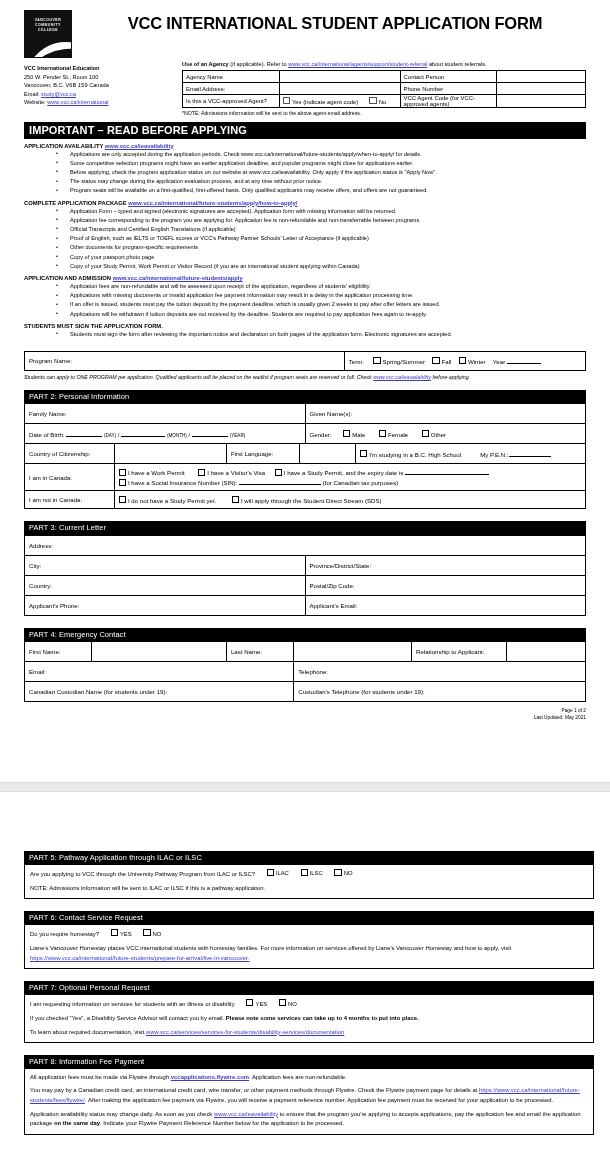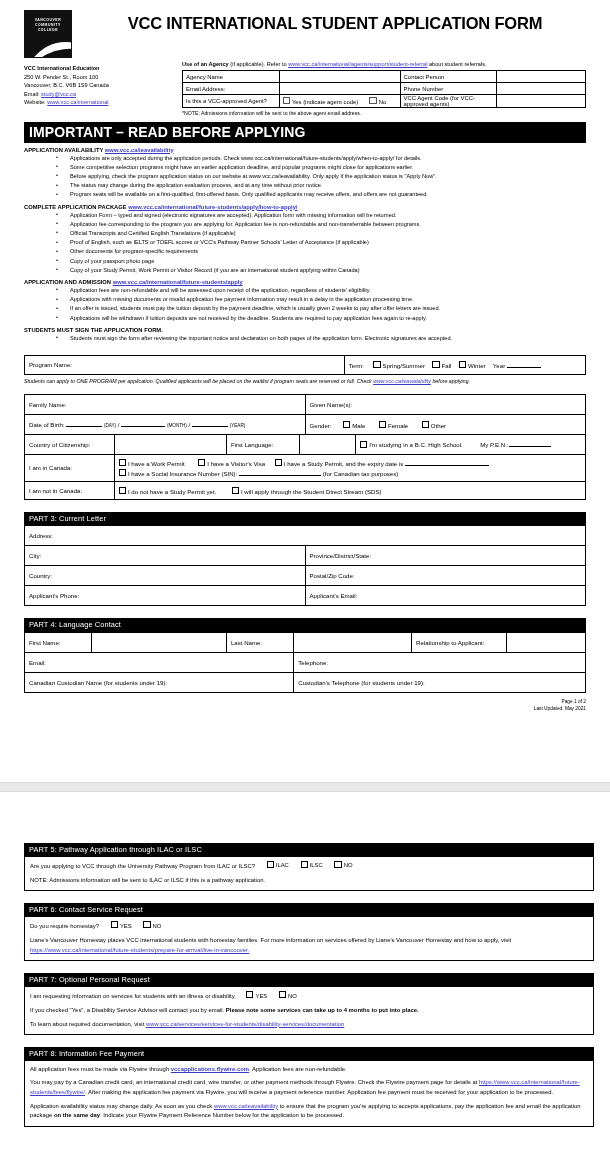--- a/index.html
+++ b/index.html
@@ -20,21 +20,21 @@
     position: relative;
   }
   .page-1 { padding: 8px 24px 0 24px; height: 782px; }
   .page-gap {
     width: 610px;
     height: 8px;
     background: #e9e9e9;
     border-top: 1px solid #dcdcdc;
     border-bottom: 1px solid #dcdcdc;
   }
-  .page-2 { padding: 48px 16px 10px 24px; }
+  .page-2 { padding: 48px 16px 10px 24px; margin-top: 8px; }
 
   
   .header {
     display: flex;
     align-items: flex-start;
   }
   .logo-col { width: 70px; flex: 0 0 70px; padding-top: 2px; }
   .logo {
     width: 46px;
     height: 46px;
@@ -113,21 +113,21 @@
     height: 11px;
     padding: 0 3px;
     vertical-align: middle;
   }
   .agency-foot { font-size: 5.2px; margin-top: 2px; }
 
   
   .bar {
     background: #000;
     color: #fff;
-    font-size: 14px;
+    font-size: 11px;
     font-weight: bold;
     padding: 2px 5px 2.5px 5px;
     letter-spacing: .1px;
   }
   .bar.part {
     font-size: 7.4px;
     font-weight: normal;
   }
 
   
@@ -364,20 +364,21 @@
     <div class="italic-note">
       <span>Students can apply to ONE PROGRAM per application. Qualified applicants will be placed on the waitlist if program seats are reserved or full. Check</span>
       <a class="link" href="#">www.vcc.ca/ieavailability</a>
       <span>before applying.</span>
     </div>
   </div>
 
   <div class="spacer-6"></div>
 
   <div class="form-block">
+    <div class="bar part">PART 2: Personal Information</div>
     <table class="form">
       <tbody>
           <tr>
         <td style="width:50%;height:15px">
           <span>Family Name:</span>
         </td>
         <td style="width:50%">
           <span>Given Name(s):</span>
         </td>
       </tr>
@@ -481,21 +482,21 @@
           <span>Applicant's Email:</span>
         </td>
       </tr>
     </tbody>
       </table>
   </div>
 
   <div class="spacer-10"></div>
 
   <div class="form-block">
-    <div class="bar part">PART 4: Language Contact</div>
+    <div class="bar part">PART 4: Emergency Contact</div>
     <table class="form">
       <tbody>
           <tr>
         <td style="width:12%;height:15px">First Name:</td>
         <td style="width:24%"></td>
         <td style="width:12%">Last Name:</td>
         <td style="width:21%"></td>
         <td style="width:17%">Relationship to Applicant:</td>
         <td style="width:14%"></td>
       </tr>

